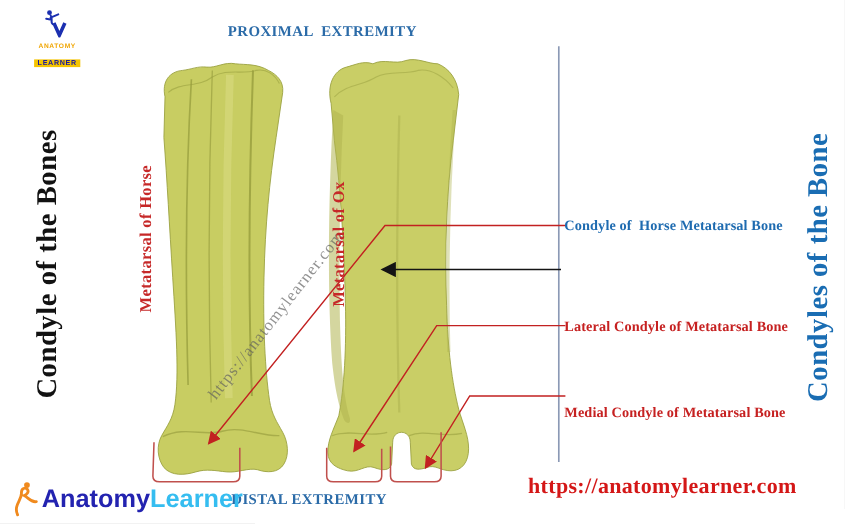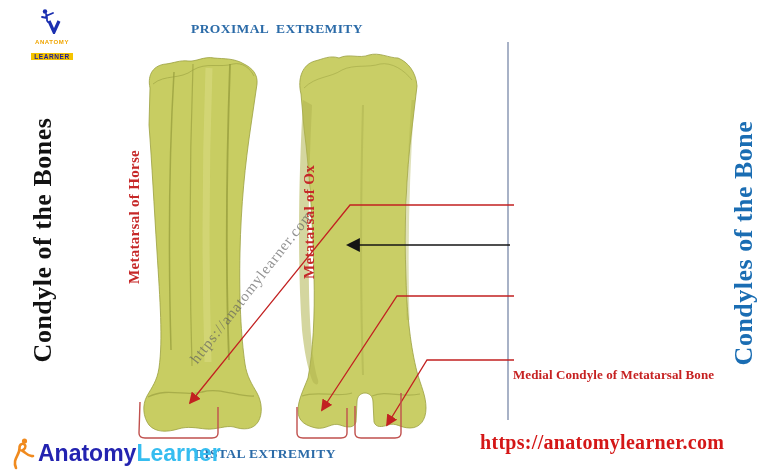--- a/index.html
+++ b/index.html
@@ -6,20 +6,21 @@
   .canvas{
     position:relative;width:768px;height:476px;background:#ffffff;
     overflow:hidden;font-family:"Liberation Serif", serif;
   }
   .art{position:absolute;left:0;top:0;z-index:1;}
   .txt{position:absolute;z-index:2;white-space:pre;}
   
   .extremity{
     font-weight:bold;font-size:13.5px;color:#2b6ba8;letter-spacing:.4px;
     transform:translate(-50%,-50%);
+    margin-left:16px;
   }
   .proximal{left:277px;top:29px;}
   .distal{left:265px;top:454px;}
   
   .vtitle{
     font-weight:bold;font-size:26px;letter-spacing:.5px;
     transform:translate(-50%,-50%) rotate(-90deg);
   }
   .vtitle-left{left:43px;top:240px;color:#121212;}
   .vtitle-right{left:744px;top:243px;color:#1a6db3;}
@@ -161,20 +162,22 @@
   <div class="txt extremity distal">DISTAL EXTREMITY</div>
 
   <div class="txt vtitle vtitle-left">Condyle of the Bones</div>
   <div class="txt vtitle vtitle-right">Condyles of the Bone</div>
 
   <div class="txt vspec vspec-horse">Metatarsal of Horse</div>
   <div class="txt vspec vspec-ox">Metatarsal of Ox</div>
 
   <div class="txt watermark">https://anatomylearner.com</div>
 
+  <div class="txt ann ann-1">Condyle of  Horse Metatarsal Bone</div>
+  <div class="txt ann ann-3">Lateral Condyle of Metatarsal Bone</div>
   <div class="txt ann ann-4">Medial Condyle of Metatarsal Bone</div>
 
   <a class="txt site-url">https://anatomylearner.com</a>
 
   <div class="logo-top">
     <svg width="30" height="26" viewBox="0 0 30 26">
       <circle cx="8" cy="3.5" r="2.2" fill="#1b2fb0"></circle>
       <path d="M9 6 C12 9 8 12 11 14 M9 8 L16 5 M5 9 L10 10" fill="none" stroke="#1b2fb0" stroke-width="1.8" stroke-linecap="round"></path>
       <path d="M12 13 L17 24 L22 13" fill="none" stroke="#1b2fb0" stroke-width="3.2" stroke-linejoin="miter"></path>
     </svg>

